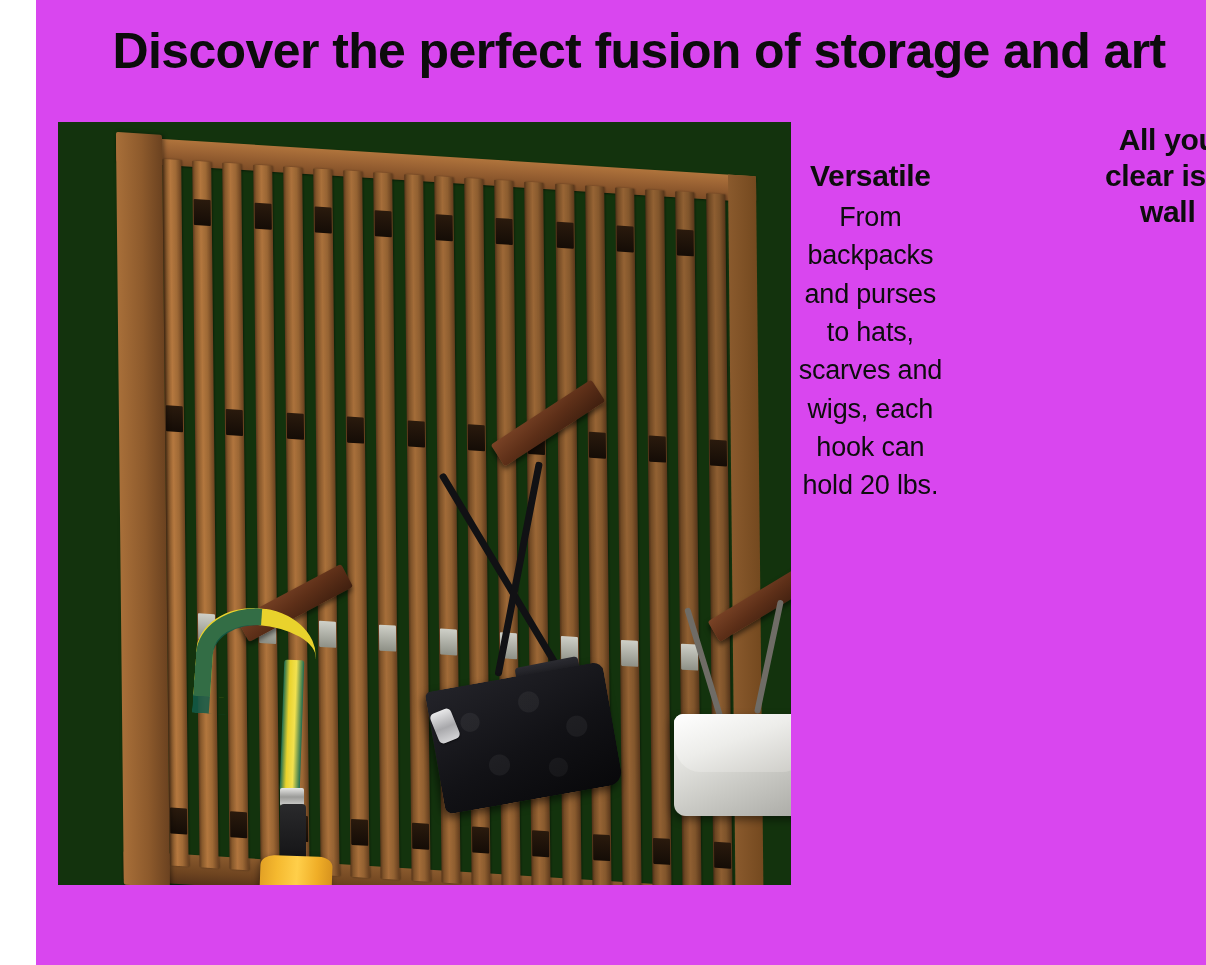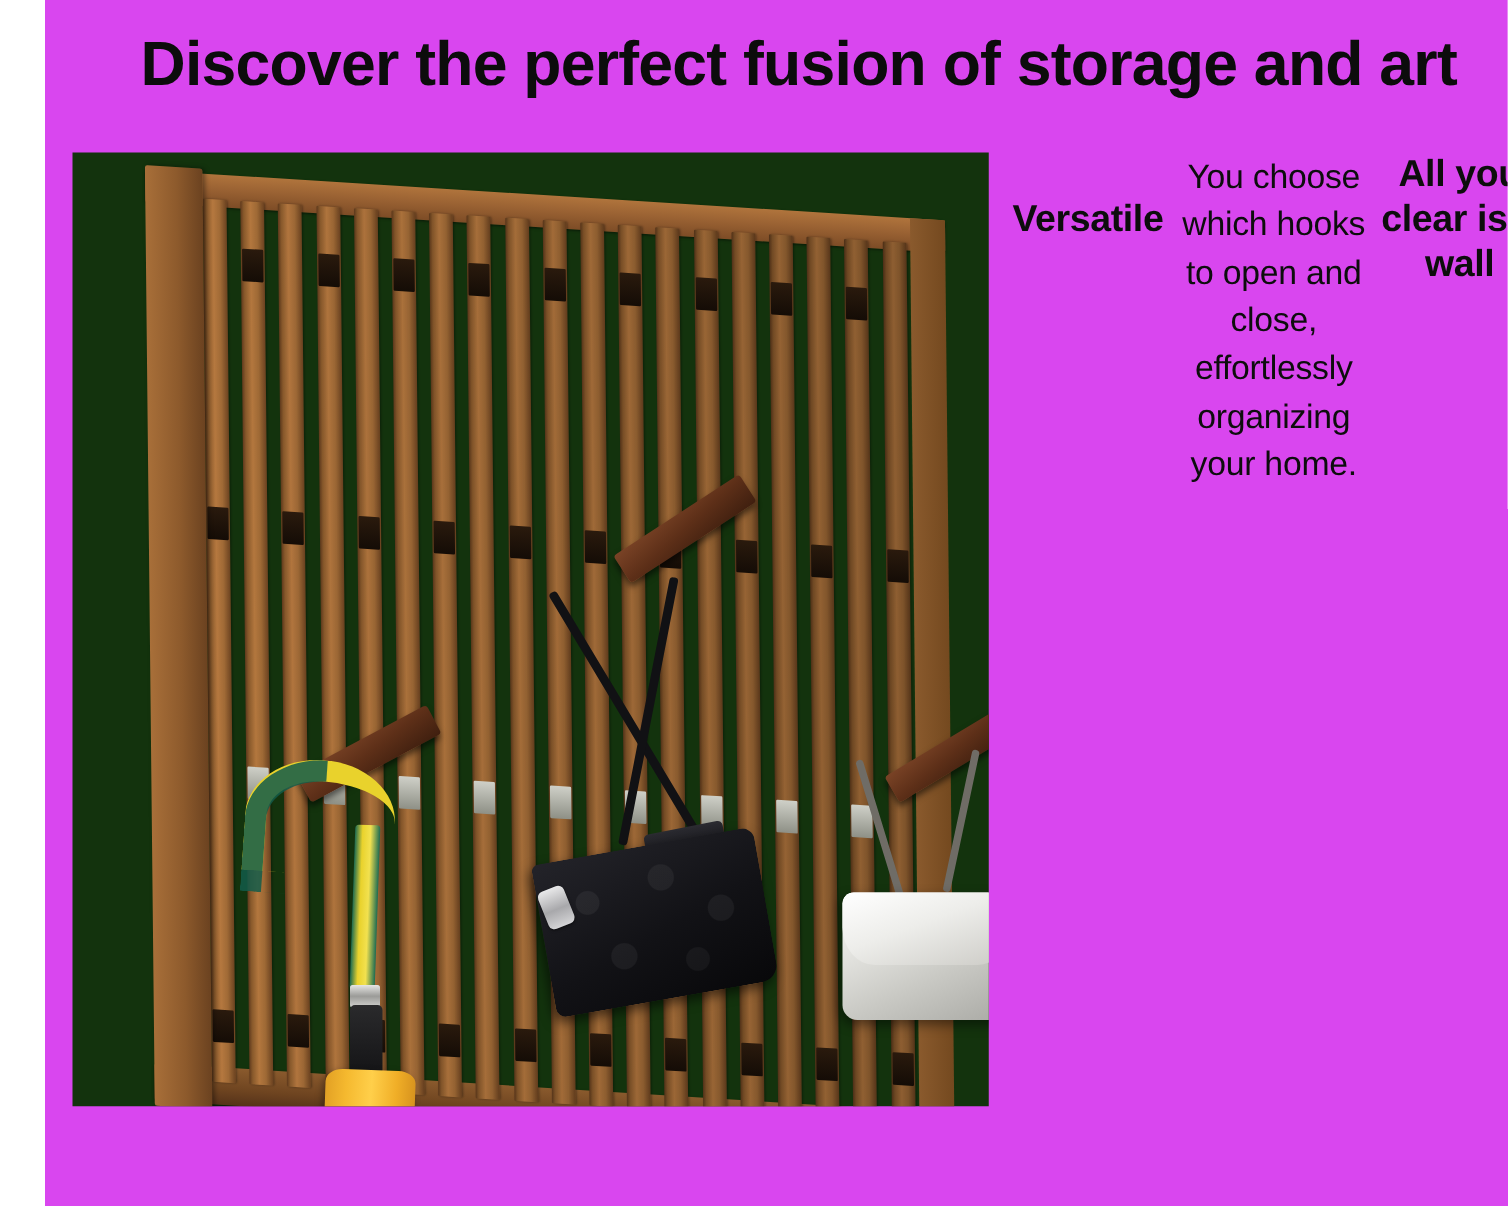--- a/index.html
+++ b/index.html
@@ -319,24 +319,24 @@
       <div class="hb-body"></div>
       <div class="hb-flap"></div>
     </div>
 
   </div>
 
   <div class="copy">
 
     <div class="block b1">
       <h2>Versatile</h2>
+      <p>From backpacks and purses to hats, scarves and wigs, each hook can hold 20 lbs.</p>
     </div>
 
     <div class="block b2">
-      <p>You choose which hooks to open and close, effortlessly organizing your home.</p>
     </div>
 
     <div class="block b3">
       <h2>All you clear is a wall</h2>
     </div>
 
   </div>
 
 </div>
 

